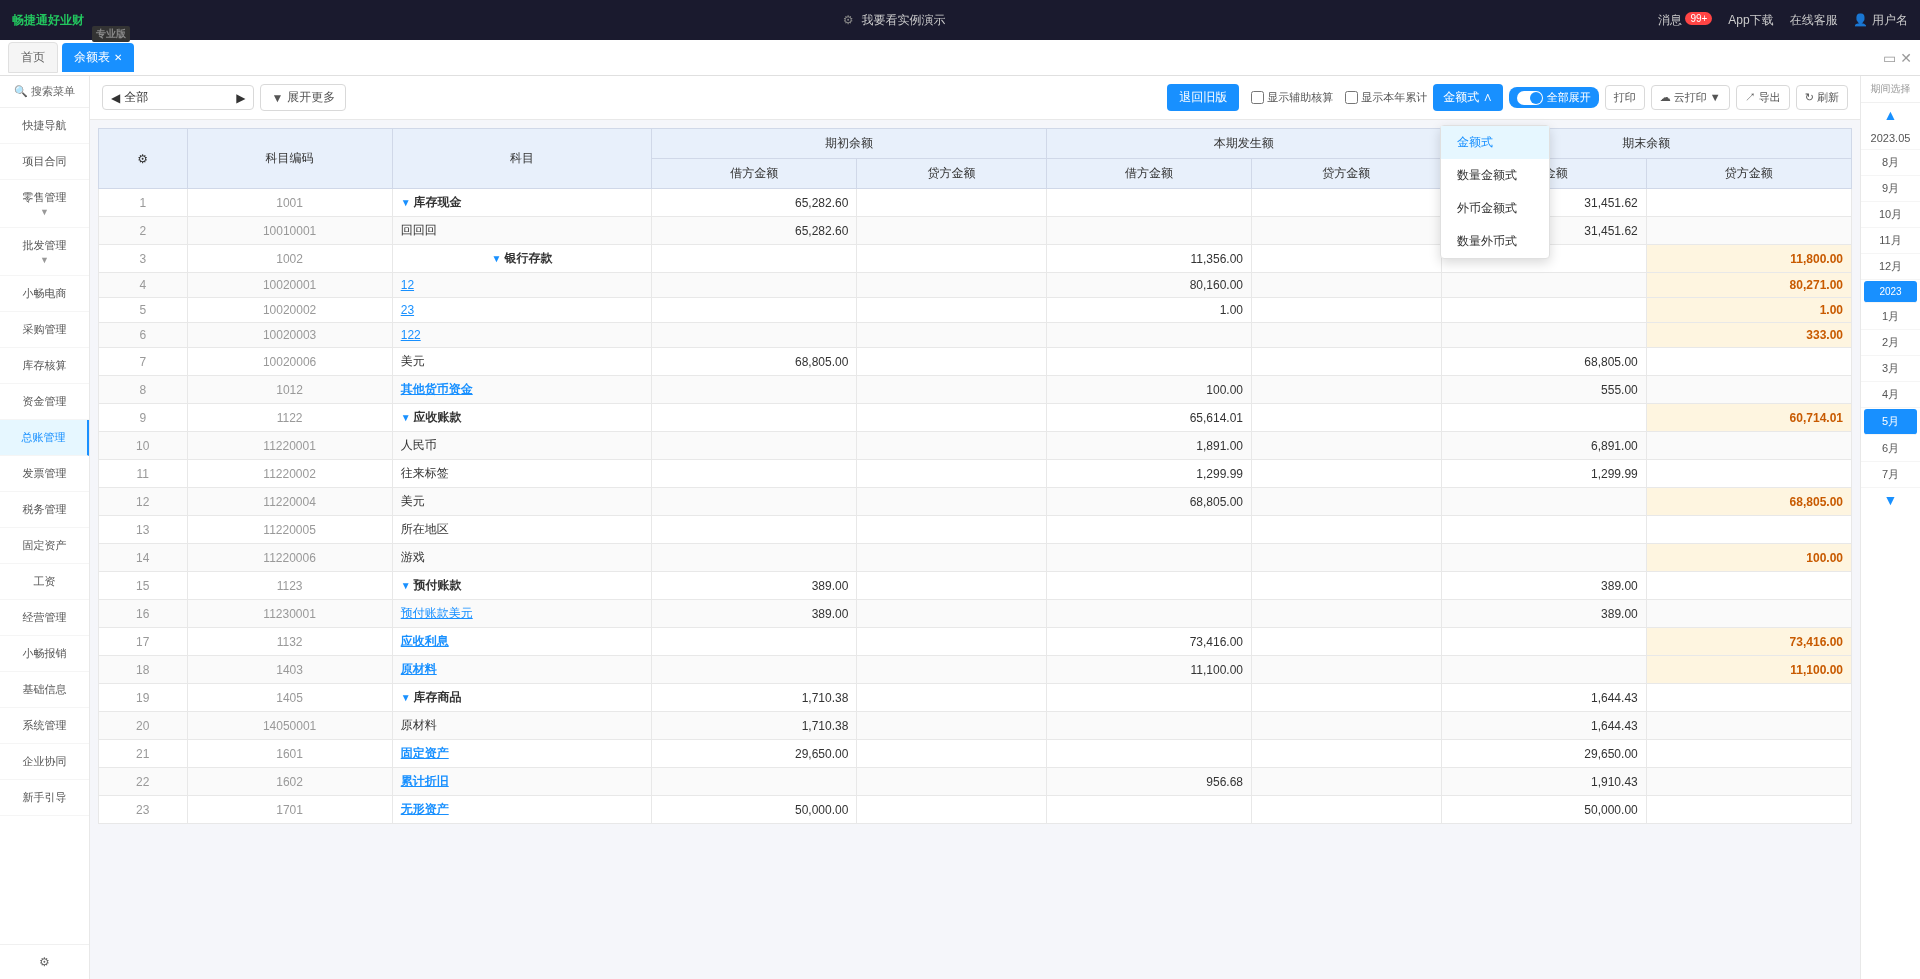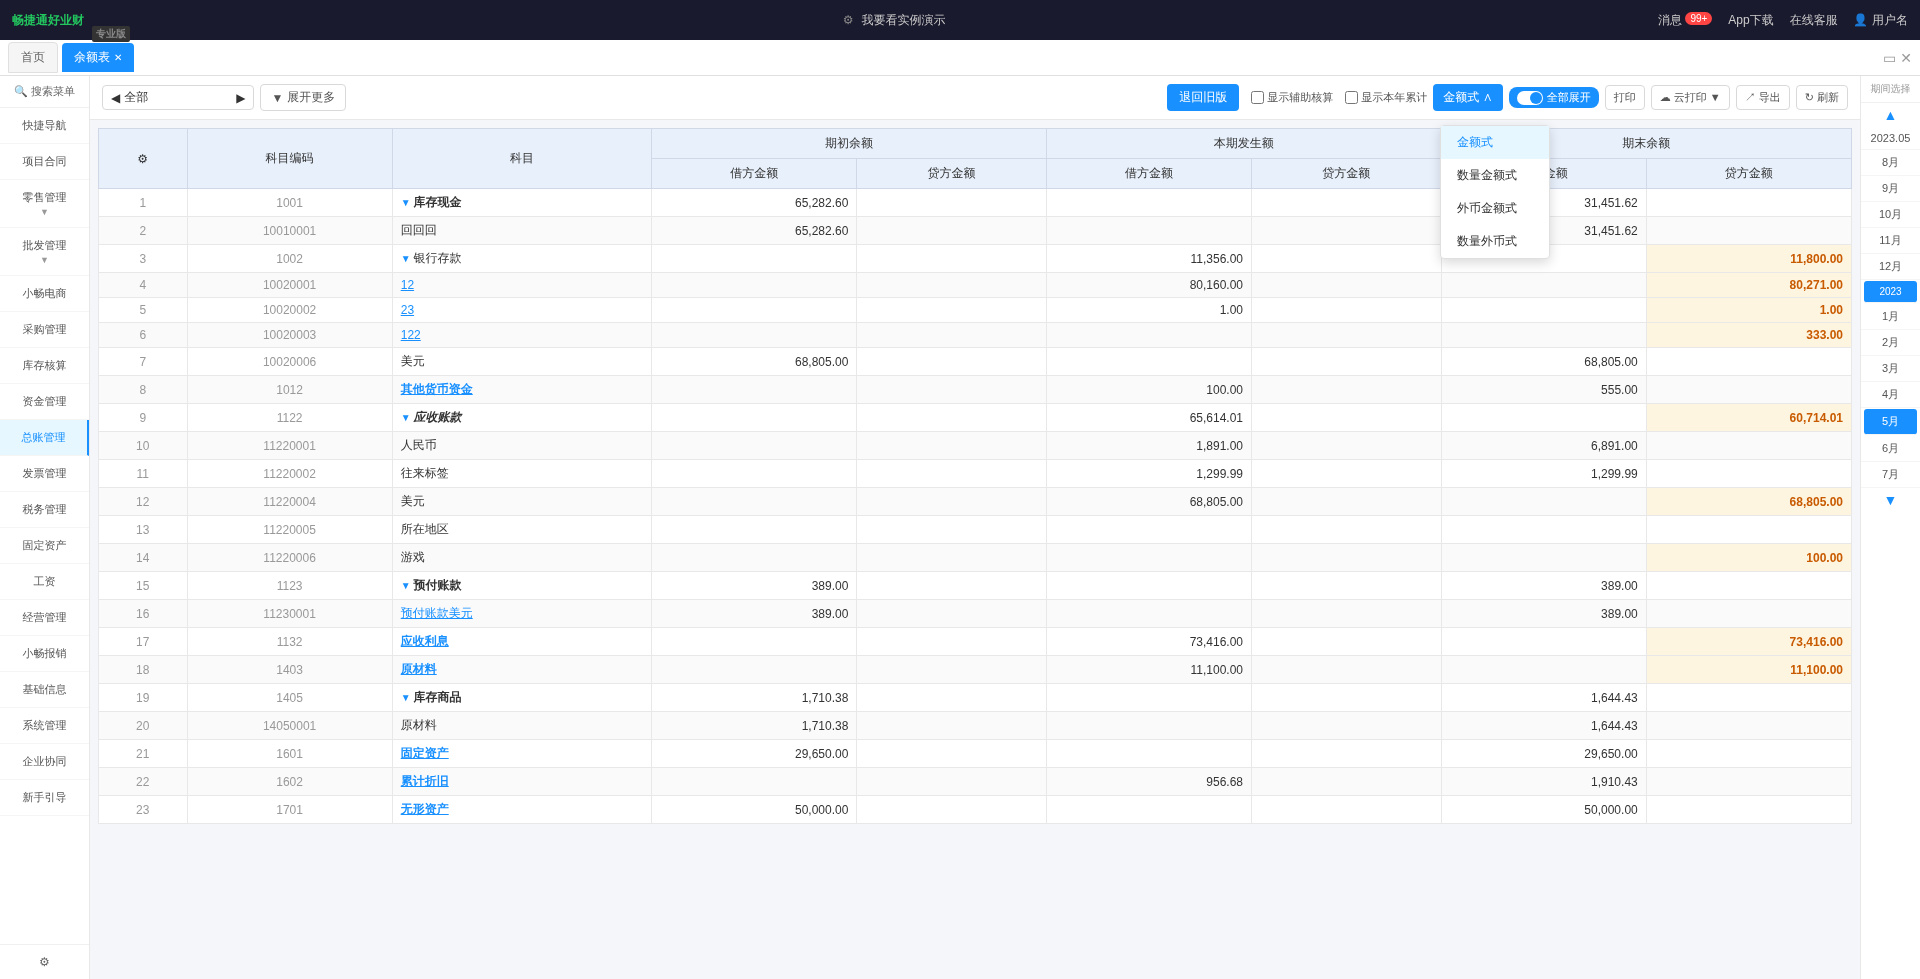--- a/index.html
+++ b/index.html
@@ -265,21 +265,21 @@
               <td class="td-right">65,282.60</td>
               <td class="td-right"></td>
               <td class="td-right"></td>
               <td class="td-right"></td>
               <td class="td-right">31,451.62</td>
               <td class="td-right"></td>
             </tr>
             <tr>
               <td class="td-center row-num">3</td>
               <td class="td-center row-num">1002</td>
-              <td style="font-weight: normal;"><span style="color:#1890ff;margin-right:3px;font-size:10px;">▼</span>银行存款</td>
+              <td style="font-weight: bold; text-align: center;"><span style="color:#1890ff;margin-right:3px;font-size:10px;">▼</span>银行存款</td>
               <td class="td-right"></td>
               <td class="td-right"></td>
               <td class="td-right">11,356.00</td>
               <td class="td-right"></td>
               <td class="td-right"></td>
               <td class="highlight-cell">11,800.00</td>
             </tr>
             <tr style="background: rgb(250, 250, 250);">
               <td class="td-center row-num">4</td>
               <td class="td-center row-num">10020001</td>
@@ -331,21 +331,21 @@
               <td class="td-right"></td>
               <td class="td-right"></td>
               <td class="td-right">100.00</td>
               <td class="td-right"></td>
               <td class="td-right">555.00</td>
               <td class="td-right"></td>
             </tr>
             <tr>
               <td class="td-center row-num">9</td>
               <td class="td-center row-num">1122</td>
-              <td style="font-weight: bold; font-style: italic;"><span style="color:#1890ff;margin-right:3px;font-size:10px;">▼</span>应收账款</td>
+              <td style="font-weight: bold;"><span style="color:#1890ff;margin-right:3px;font-size:10px;">▼</span>应收账款</td>
               <td class="td-right"></td>
               <td class="td-right"></td>
               <td class="td-right">65,614.01</td>
               <td class="td-right"></td>
               <td class="td-right"></td>
               <td class="highlight-cell">60,714.01</td>
             </tr>
             <tr style="background: rgb(250, 250, 250);">
               <td class="td-center row-num">10</td>
               <td class="td-center row-num">11220001</td>

